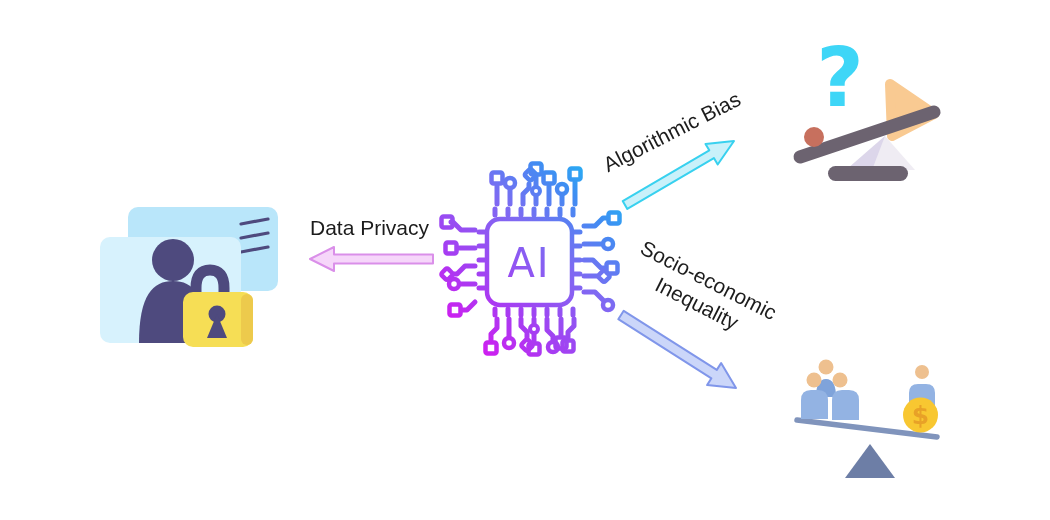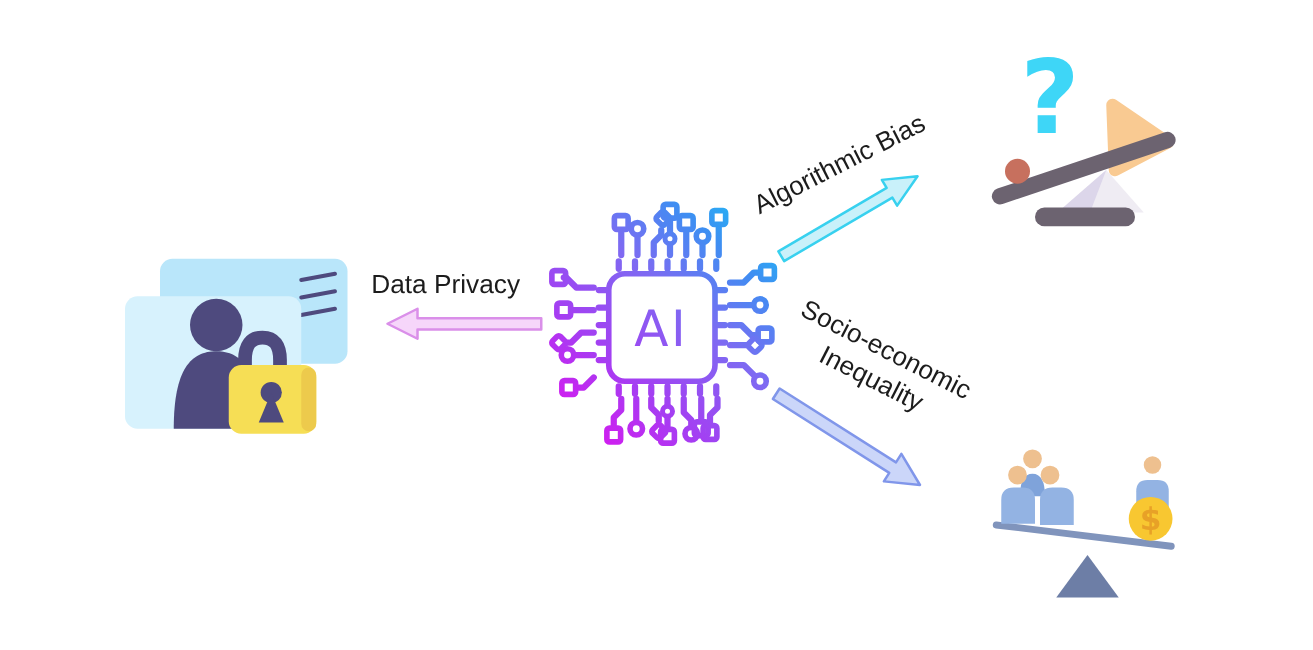--- a/index.html
+++ b/index.html
@@ -35,21 +35,21 @@
     </g>
     <path d="M101,131 V113 Q101,95 115,95 Q129,95 129,113 V121" fill="none" stroke="#4e4a7e" stroke-width="11" stroke-linecap="round"></path>
     <rect x="88" y="117" width="70" height="55" rx="10" fill="#f6de55"></rect>
     <rect x="146" y="119" width="12" height="51" rx="6" fill="#edca4c"></rect>
     <g fill="#4e4a7e">
       <circle cx="122" cy="139" r="8.5"></circle>
       <path d="M122,139 L112,163 H132 Z"></path>
     </g>
   </svg>
 
-  <div class="lbl" style="left:297px;top:216px;text-align:right;">Data Privacy</div>
+  <div class="lbl" style="left:310px;top:216px;text-align:right;">Data Privacy</div>
 
   <svg class="abs" style="left:303px;top:240px;" width="135" height="40" viewBox="0 0 135 40">
     <polygon points="130,14.5 31,14.5 31,7 7,19 31,31 31,23.5 130,23.5" stroke-width="2" stroke-linejoin="round" fill="#f6d6fa" stroke="#da8fe9"></polygon>
   </svg>
 
   <svg class="abs" style="left:437px;top:160px;" width="190" height="205" viewBox="0 0 190 205">
     <defs>
       <linearGradient id="cg" x1="0" y1="205" x2="190" y2="0" gradientUnits="userSpaceOnUse">
         <stop offset="0" stop-color="#f006ee"></stop>
         <stop offset="0.32" stop-color="#a63df2"></stop>

